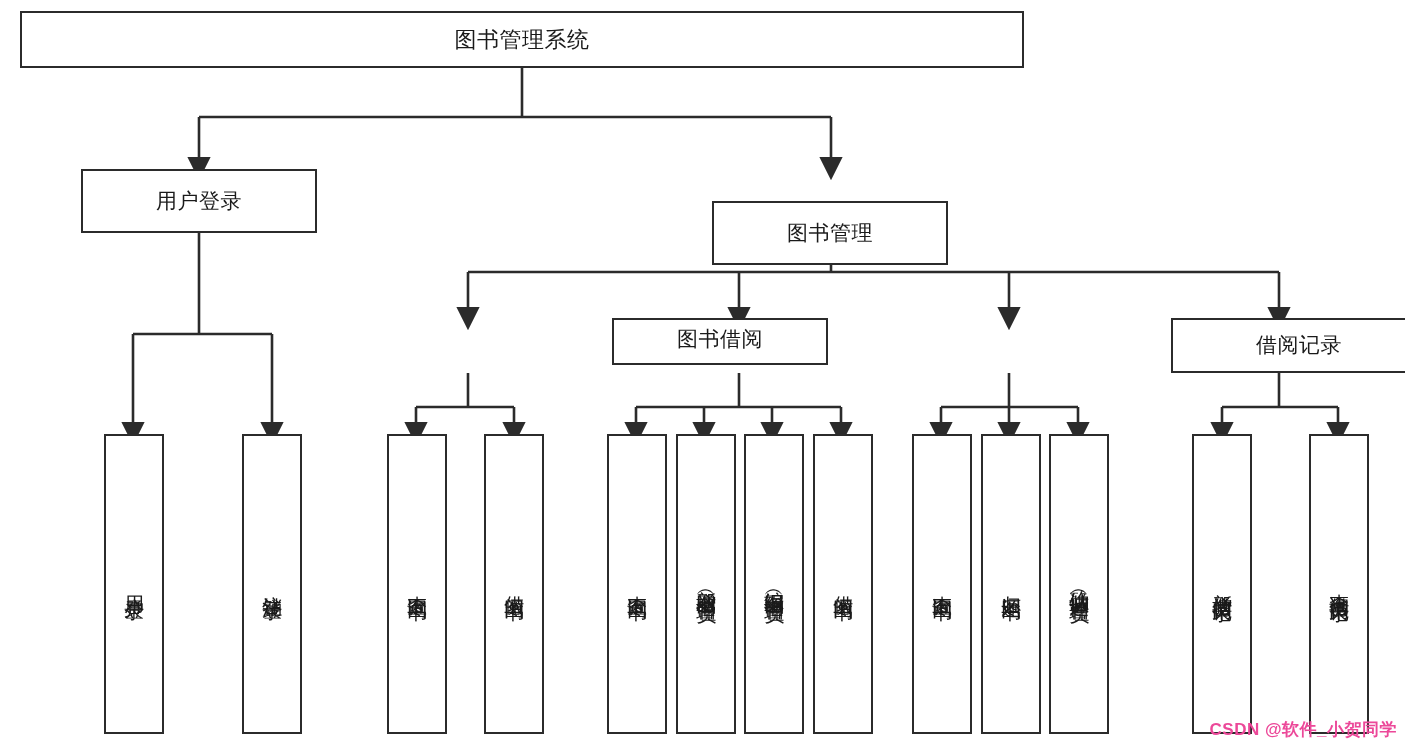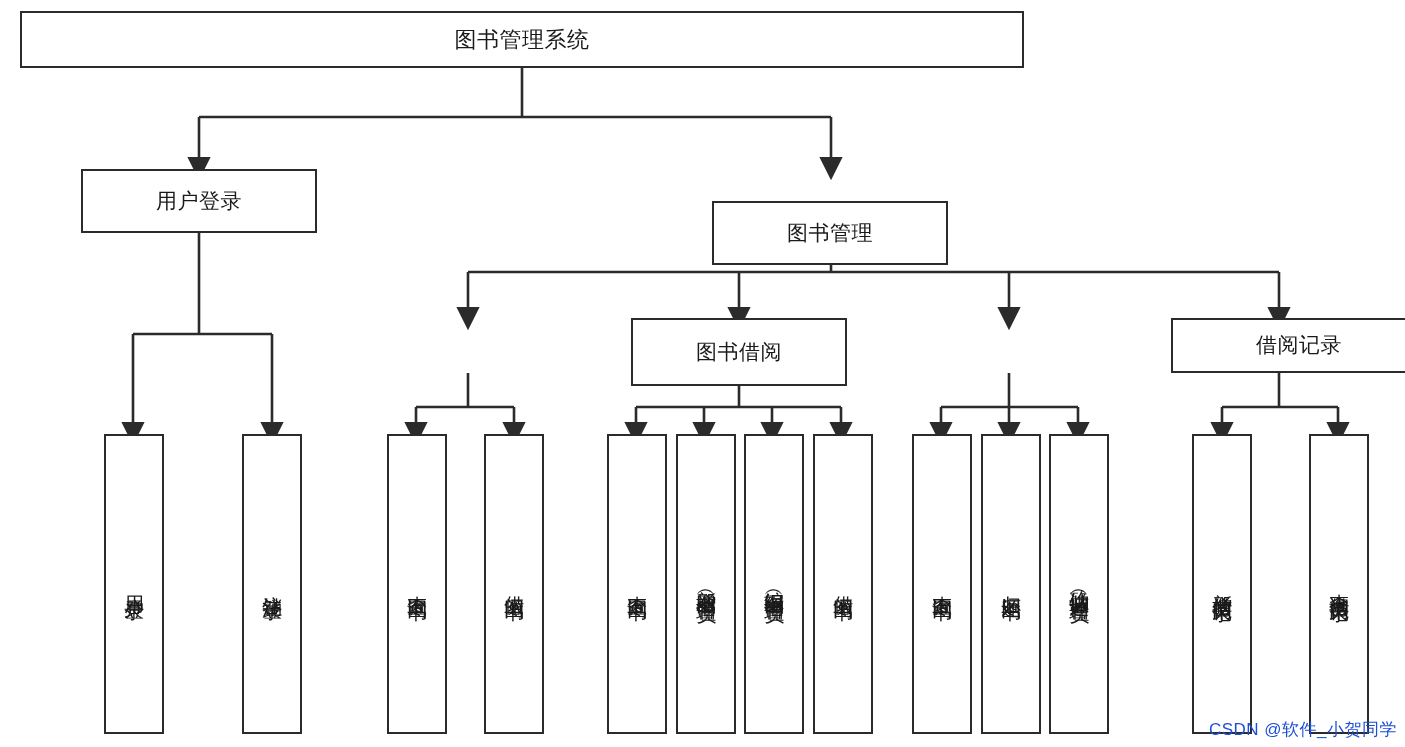--- a/index.html
+++ b/index.html
@@ -63,24 +63,25 @@
     line-height: 1.08;
     letter-spacing: 2px;
     white-space: nowrap;
     max-height: 100%;
   }
   .watermark {
     position: absolute;
     right: 8px;
     bottom: 6px;
     font-size: 17px;
-    color: #1d4ed8;
+    color: #ec4899;
     letter-spacing: 0.5px;
     z-index: 3;
     user-select: none;
+    font-weight: bold;
   }
 </style>
 </head>
 <body>
 
 <div id="canvas">
 
   <svg id="wires" viewBox="0 0 1405 747" xmlns="http://www.w3.org/2000/svg">
     <defs>
       <marker id="arr" markerWidth="9" markerHeight="9" refX="1.2" refY="4.5" orient="auto" markerUnits="strokeWidth">
@@ -135,21 +136,21 @@
     <span class="label">图书管理系统</span>
   </div>
 
   <div class="node horiz" style="left:81px; top:169px; width:236px; height:64px;">
     <span class="label">用户登录</span>
   </div>
   <div class="node horiz" style="left:712px; top:169px; width:236px; height:64px;margin-top:32px;">
     <span class="label">图书管理</span>
   </div>
 
-  <div class="node horiz" style="left:631px; top:318px; width:216px; height:68px;">
+  <div class="node horiz" style="left:612px; top:318px; width:216px; height:47px;font-family:Liberation Mono, monospace;">
     <span class="label">图书借阅</span>
   </div>
   <div class="node horiz" style="left:1171px; top:318px; width:256px; height:55px;">
     <span class="label">借阅记录</span>
   </div>
 
   <div class="node vert" style="left:104px; top:434px; width:60px; height:300px;">
     <span class="label">用户登录</span>
   </div>
   <div class="node vert" style="left:242px; top:434px; width:60px; height:300px;">

